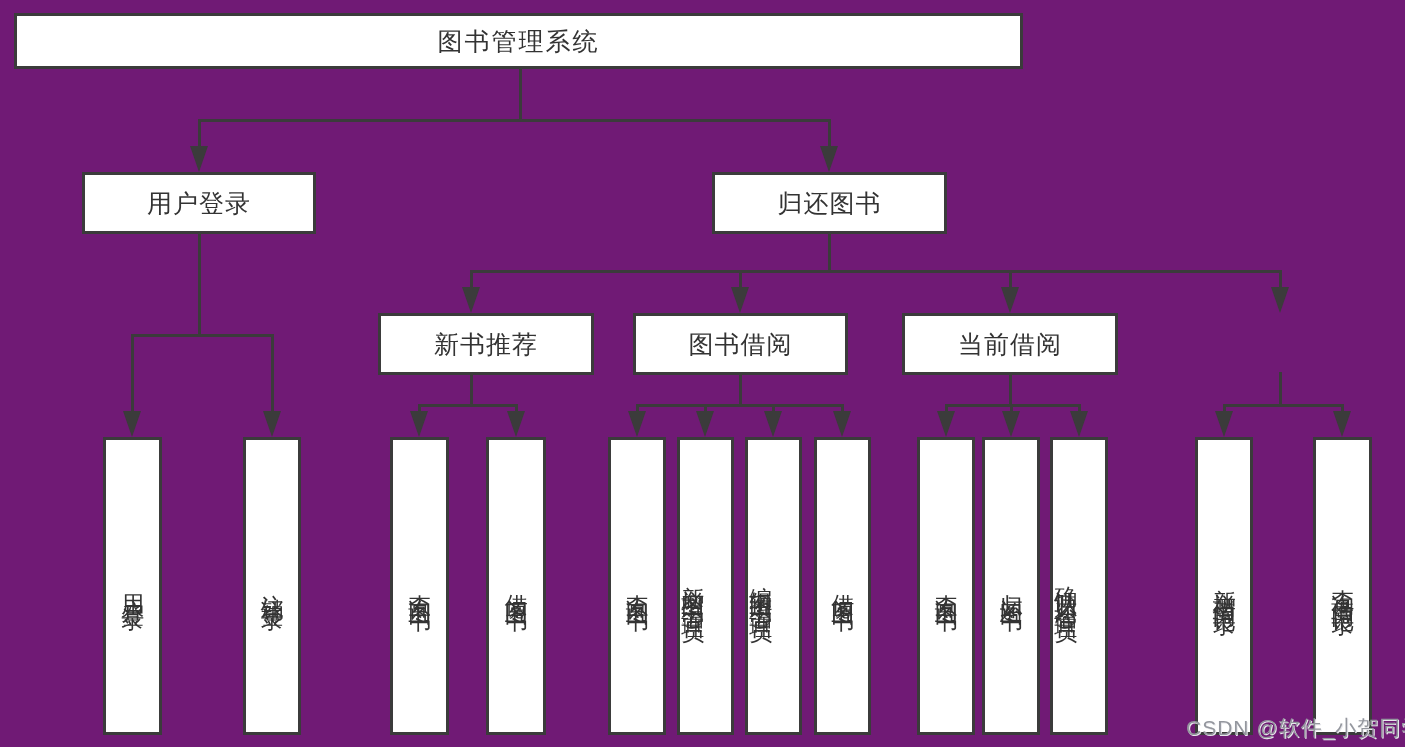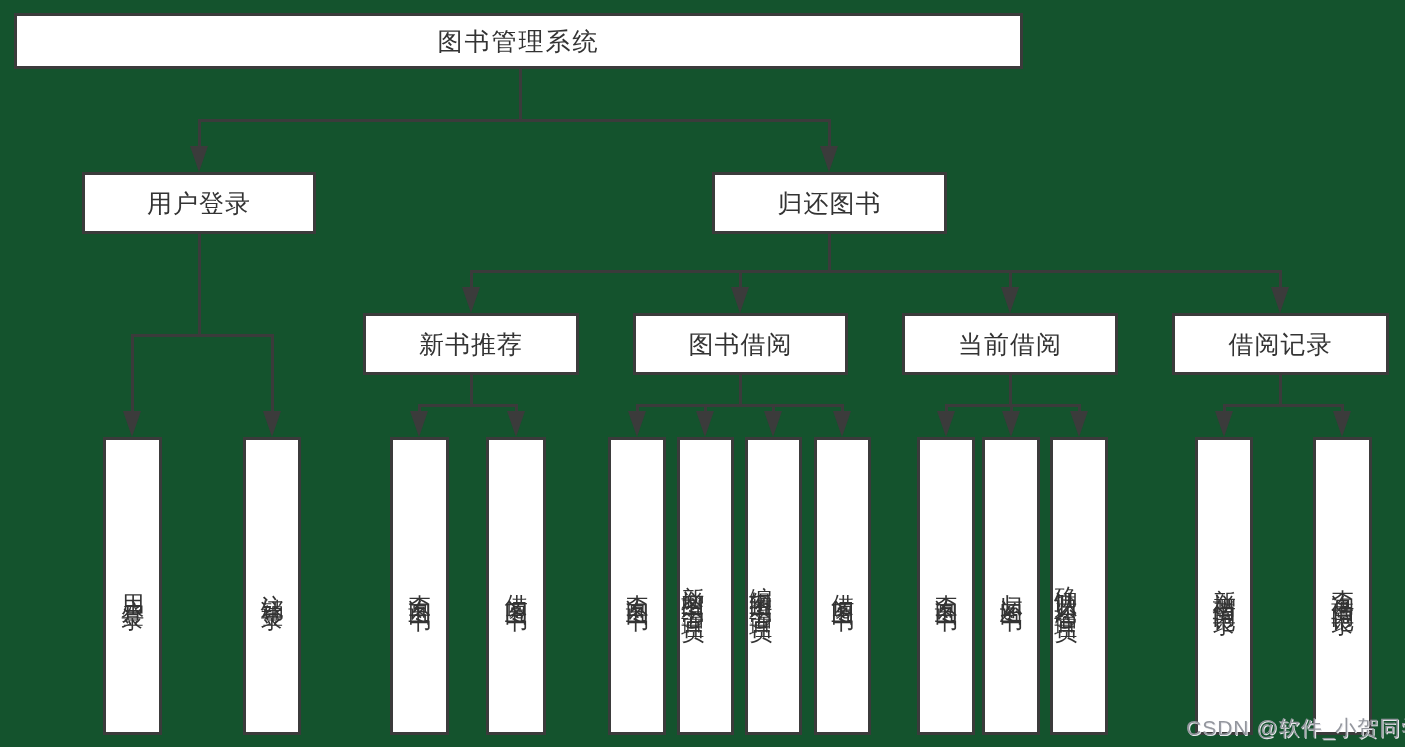--- a/index.html
+++ b/index.html
@@ -1,17 +1,17 @@
 <!DOCTYPE html>
 <html><head>
 <meta charset="utf-8">
 <style>
   html,body { margin:0; padding:0; background:#ffffff; }
   #stage {
-    position:relative; width:1405px; height:747px; background:#14532d;
+    position:relative; width:1405px; height:747px; background:#701a75;
     font-family:"Liberation Sans","DejaVu Sans",sans-serif; overflow:hidden;
   }
   .node {
     position:absolute; box-sizing:border-box; background:#ffffff;
     border:3px solid #3b3b3b; color:#333333;
     display:flex; align-items:center; justify-content:center; z-index:2;
   }
   .h-node { font-size:25px; letter-spacing:1px; }
   .root-node { font-size:25px; letter-spacing:2px; }
   .v-node .label {
@@ -64,31 +64,28 @@
   <div class="hl" style="left:470px;top:270px;width:811px;"></div>
   <div class="vl" style="left:470px;top:270px;height:20px;"></div>
   <div class="ar" style="left:462px;top:287px;"></div>
   <div class="vl" style="left:739px;top:270px;height:20px;"></div>
   <div class="ar" style="left:731px;top:287px;"></div>
   <div class="vl" style="left:1009px;top:270px;height:20px;"></div>
   <div class="ar" style="left:1001px;top:287px;"></div>
   <div class="vl" style="left:1279px;top:270px;height:20px;"></div>
   <div class="ar" style="left:1271px;top:287px;"></div>
 
-  <div class="node h-node" style="left:363px;top:313px;width:216px;height:62px;">
+  <div class="node h-node" style="left:378px;top:313px;width:216px;height:62px;">
     <span class="label">新书推荐</span>
   </div>
   <div class="node h-node" style="left:902px;top:313px;width:216px;height:62px;">
     <span class="label">当前借阅</span>
   </div>
   <div class="node h-node" style="left:633px;top:313px;width:215px;height:62px;">
     <span class="label">图书借阅</span>
-  </div>
-  <div class="node h-node" style="left:1172px;top:313px;width:217px;height:62px;">
-    <span class="label">借阅记录</span>
   </div>
 
   <div class="vl" style="left:470px;top:372px;height:34px;"></div>
   <div class="hl" style="left:418px;top:404px;width:100px;"></div>
   <div class="vl" style="left:418px;top:404px;height:10px;"></div>
   <div class="ar" style="left:410px;top:411px;"></div>
   <div class="vl" style="left:515px;top:404px;height:10px;"></div>
   <div class="ar" style="left:507px;top:411px;"></div>
 
   <div class="vl" style="left:739px;top:372px;height:34px;"></div>

